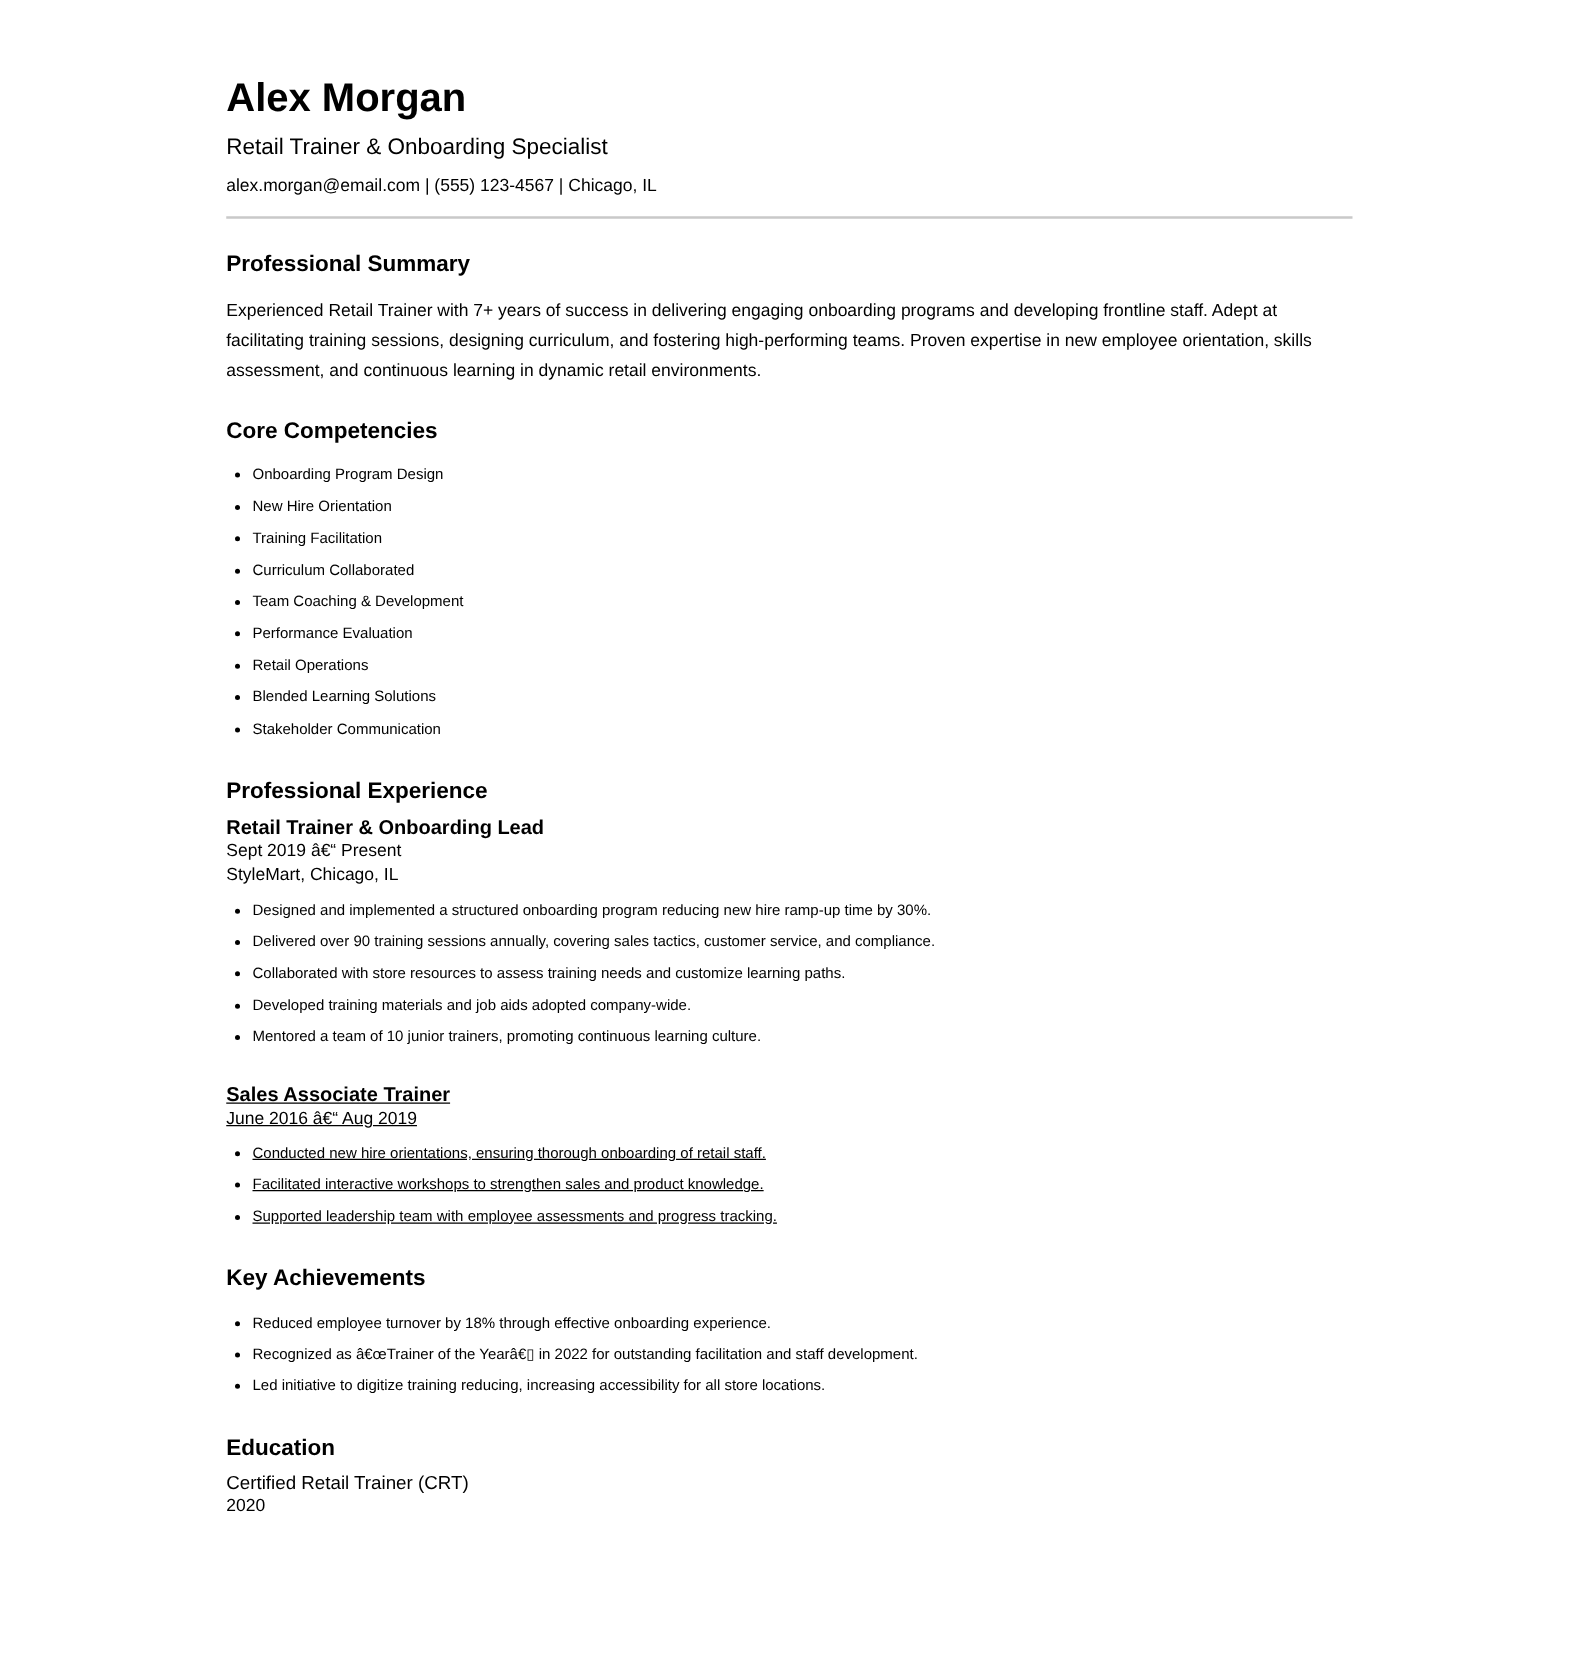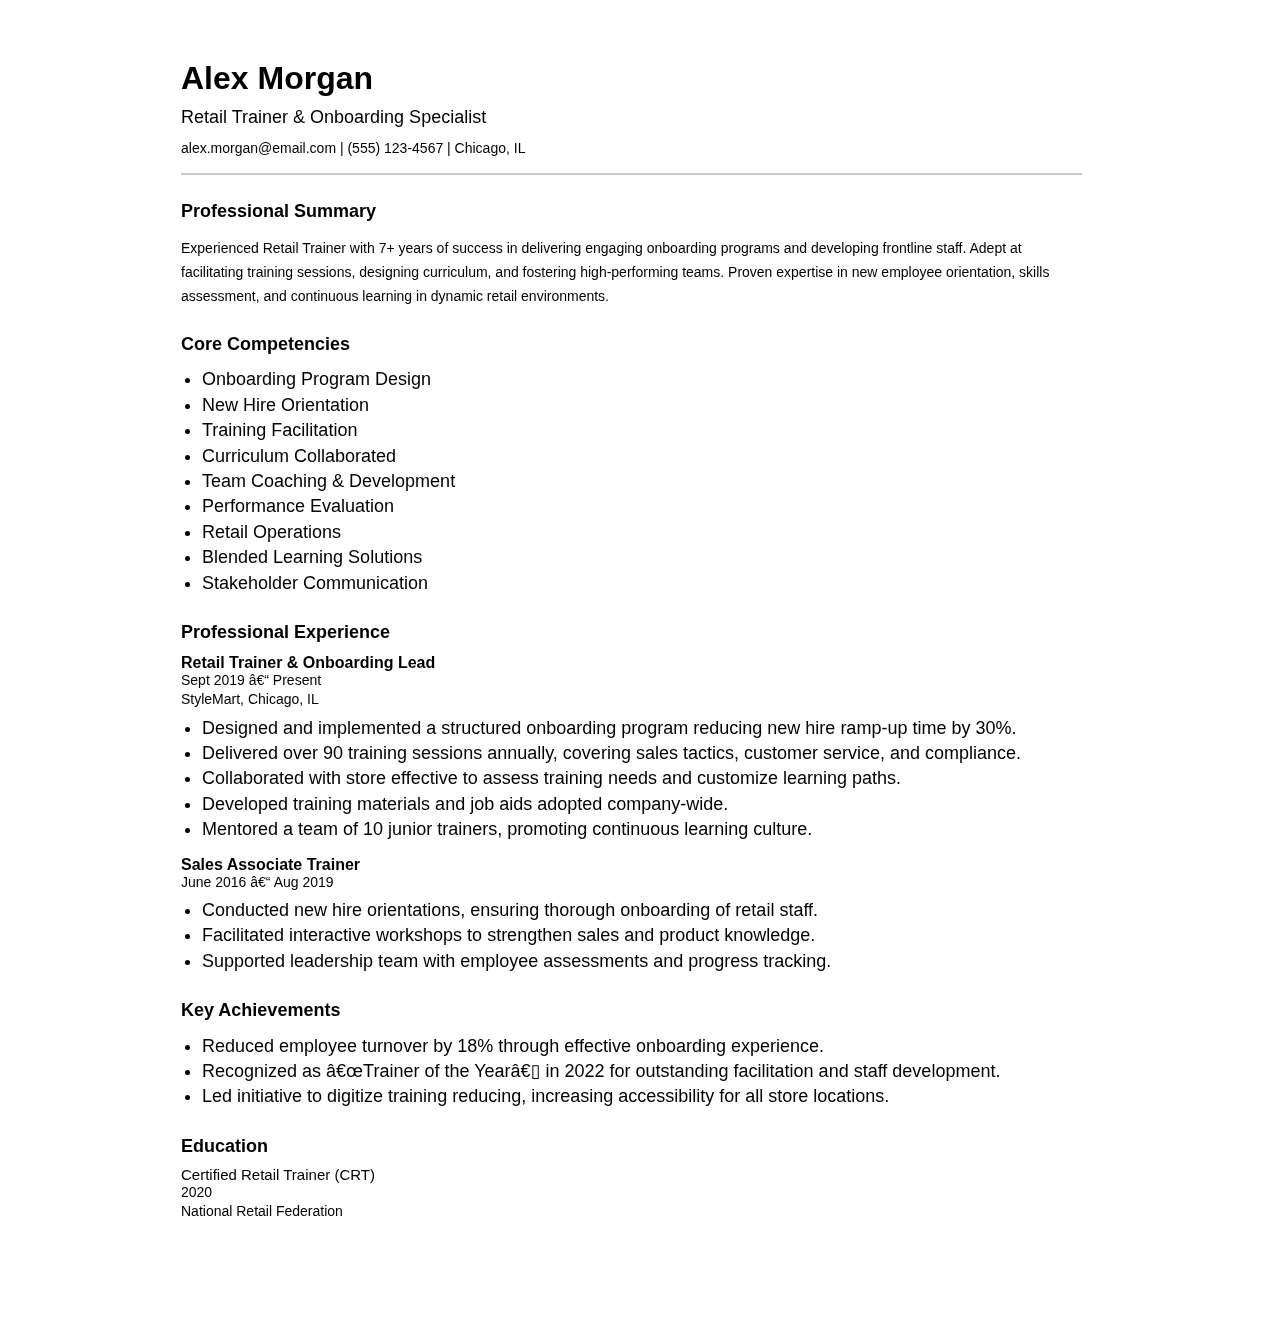--- a/index.html
+++ b/index.html
@@ -47,26 +47,26 @@
   p.summary-text {
     font-size: 14px;
     line-height: 24px;
     margin: 13px 0 0 0;
   }
   ul.bullet-list {
     margin: 12px 0 0 0;
     padding: 0 0 0 21px;
   }
   ul.bullet-list li {
-    font-size: 18px;
+    font-size: 12px;
     line-height: 25.4px;
   }
   
   .job { margin: 0; }
-  .job + .job { margin-top: 12px; }
+  .job + .job { margin-top: 24px; text-decoration: underline; }
   .entry-row {
     display: flex;
     justify-content: space-between;
     align-items: baseline;
     margin-top: 9px;
     flex-direction: column;
   }
   h3.job-title {
     font-size: 16px;
     font-weight: bold;
@@ -138,21 +138,21 @@
 
     <div class="job">
       <div class="entry-row">
         <h3 class="job-title">Retail Trainer &amp; Onboarding Lead</h3>
         <span class="entry-date">Sept 2019 â€“ Present</span>
       </div>
       <div class="company-line">StyleMart, Chicago, IL</div>
       <ul class="bullet-list">
         <li>Designed and implemented a structured onboarding program reducing new hire ramp-up time by 30%.</li>
         <li>Delivered over 90 training sessions annually, covering sales tactics, customer service, and compliance.</li>
-        <li>Collaborated with store effective to assess training needs and customize learning paths.</li>
+        <li>Collaborated with store resources to assess training needs and customize learning paths.</li>
         <li>Developed training materials and job aids adopted company-wide.</li>
         <li>Mentored a team of 10 junior trainers, promoting continuous learning culture.</li>
       </ul>
     </div>
 
     <div class="job">
       <div class="entry-row">
         <h3 class="job-title">Sales Associate Trainer</h3>
         <span class="entry-date">June 2016 â€“ Aug 2019</span>
       </div>
@@ -175,17 +175,16 @@
 
   <section>
     <h2 class="section-heading">Education</h2>
 
 
     <div class="edu">
       <div class="entry-row">
         <div class="edu-title">Certified Retail Trainer (CRT)</div>
         <span class="entry-date">2020</span>
       </div>
-      <div class="edu-sub">National Retail Federation</div>
     </div>
   </section>
 
 </div>
 
 </body></html>

